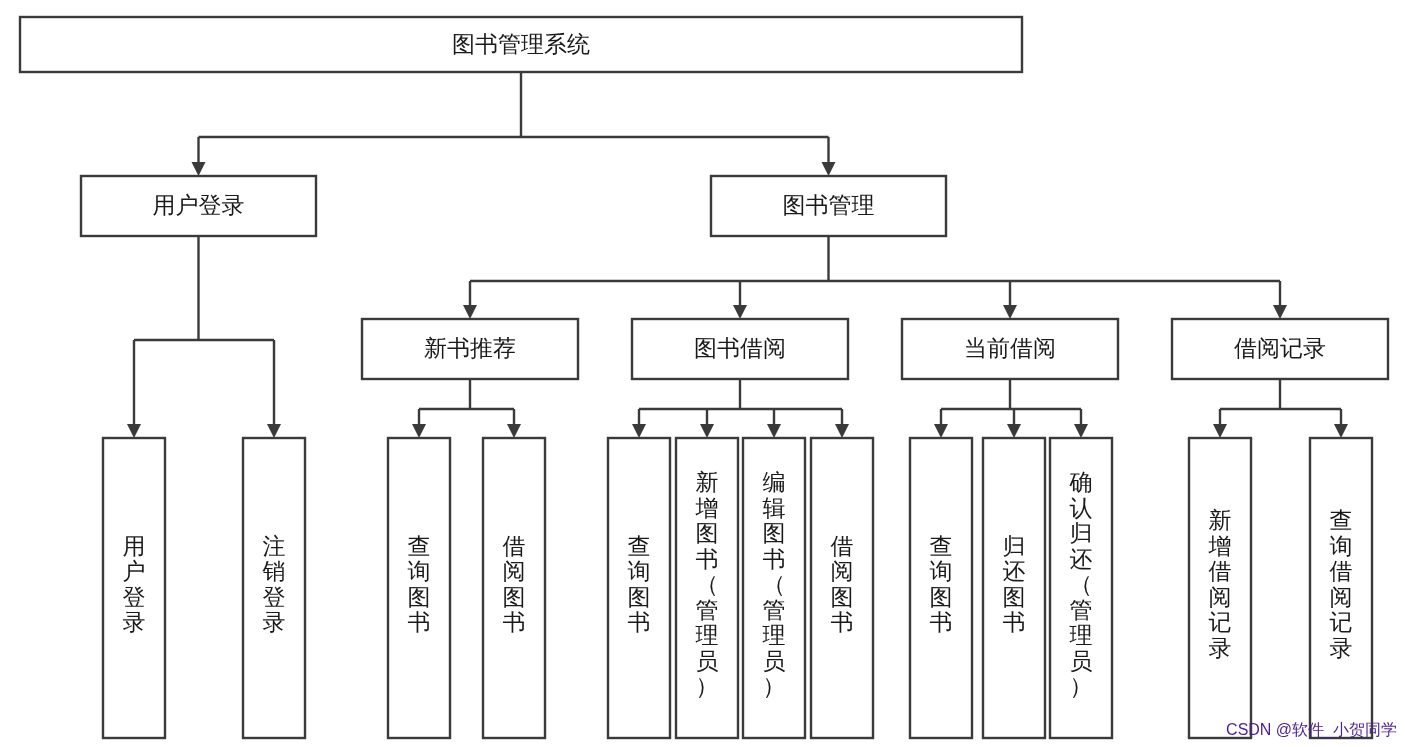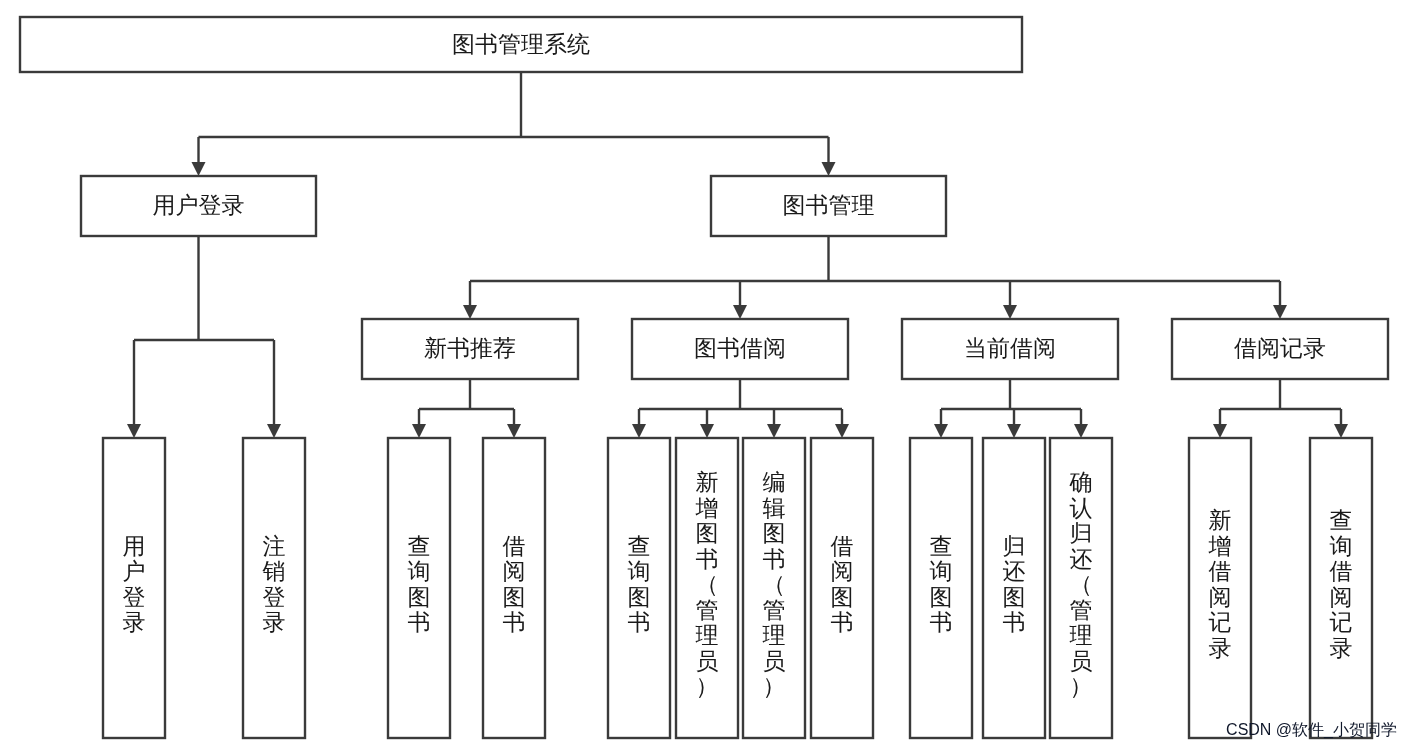--- a/index.html
+++ b/index.html
@@ -18,21 +18,21 @@
   }
   .leaf-label{
     fill:#1a1a1a;font-size:23px;
     font-family:"Liberation Sans","DejaVu Sans",sans-serif;
     text-anchor:middle;
   }
   .edge{stroke:#3a3a3a;stroke-width:2.4;fill:none;}
   .arrow-head{fill:#3a3a3a;stroke:none;}
   .watermark{
     position:absolute;right:8px;bottom:6px;
-    font-size:16px;color:#0f172a;
+    font-size:16px;color:#4c1d95;
     font-family:"Liberation Sans","DejaVu Sans",sans-serif;
     white-space:nowrap;user-select:none;
   }
 </style>
 </head>
 <body>
 
 <div id="chart-root">
   <svg id="diagram-svg" width="1405" height="747" viewBox="0 0 1405 747" xmlns="http://www.w3.org/2000/svg">
     <g id="edges-layer">

